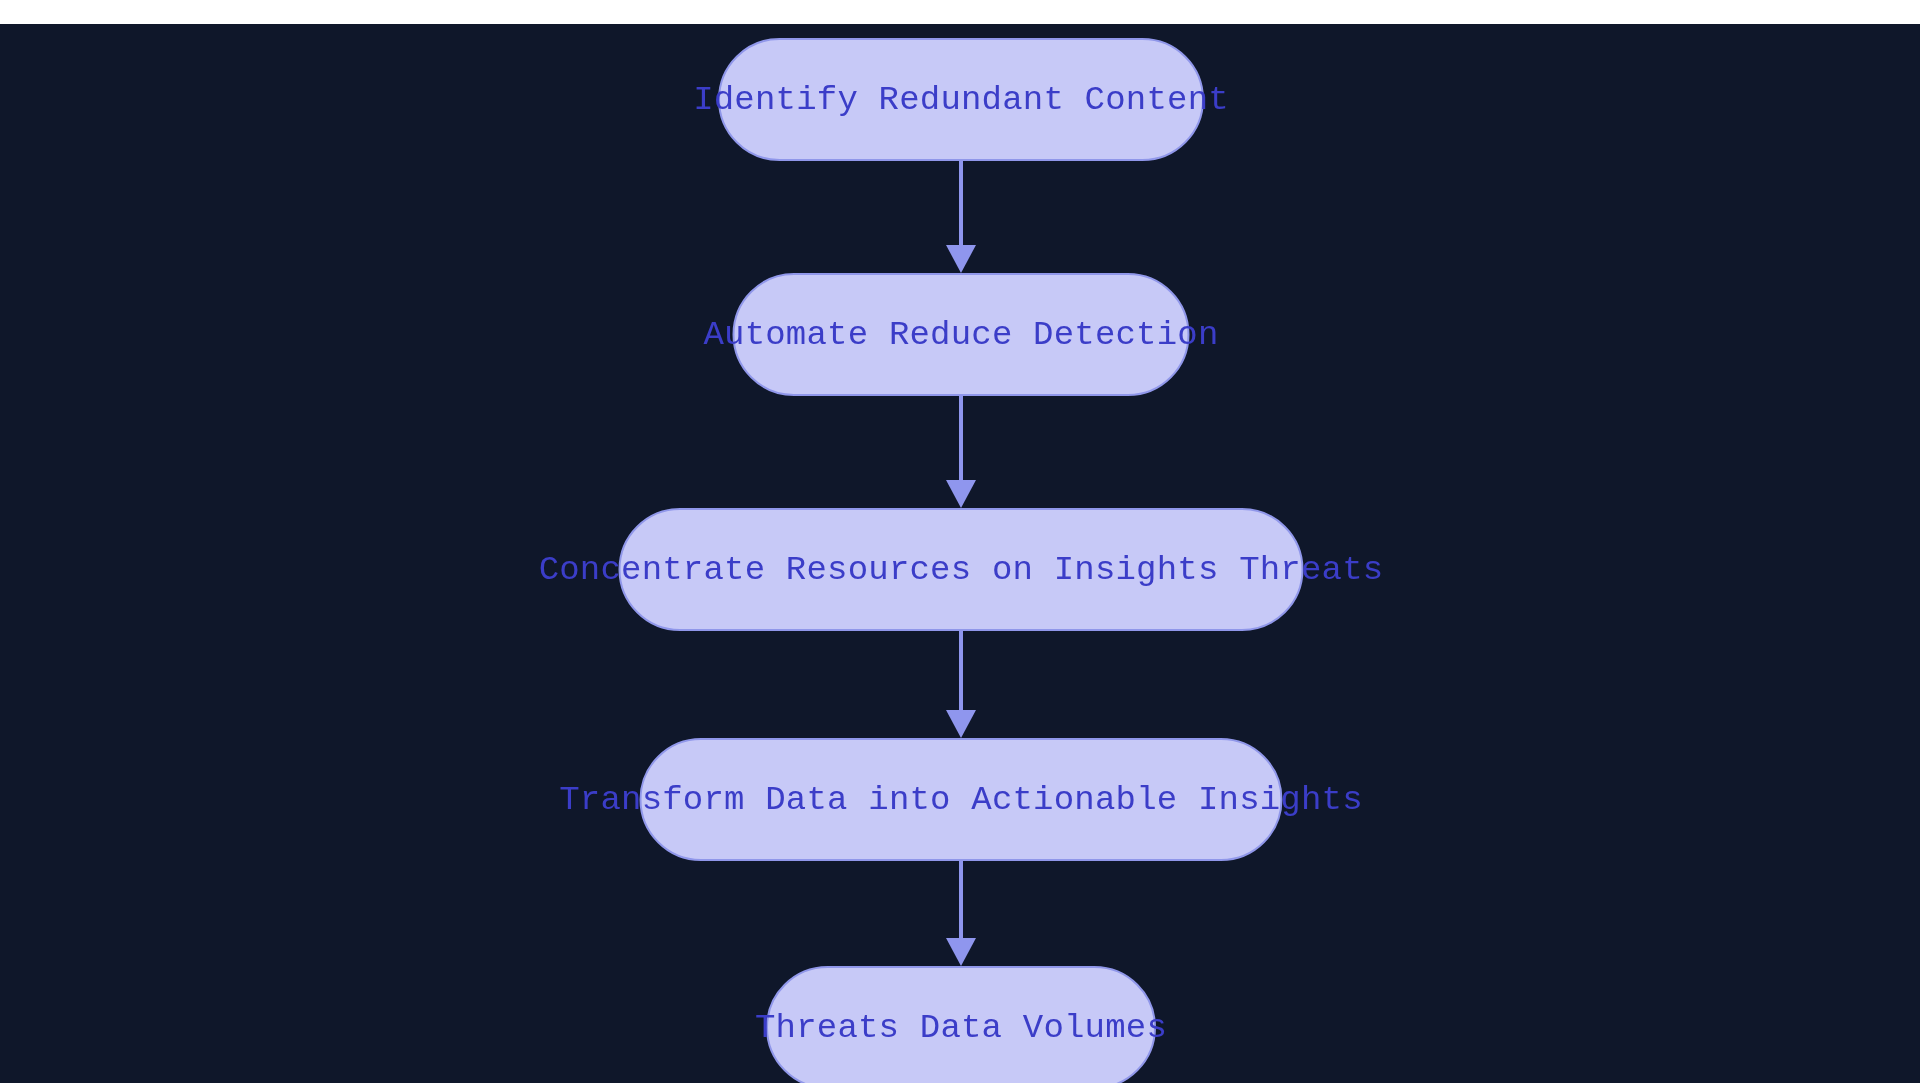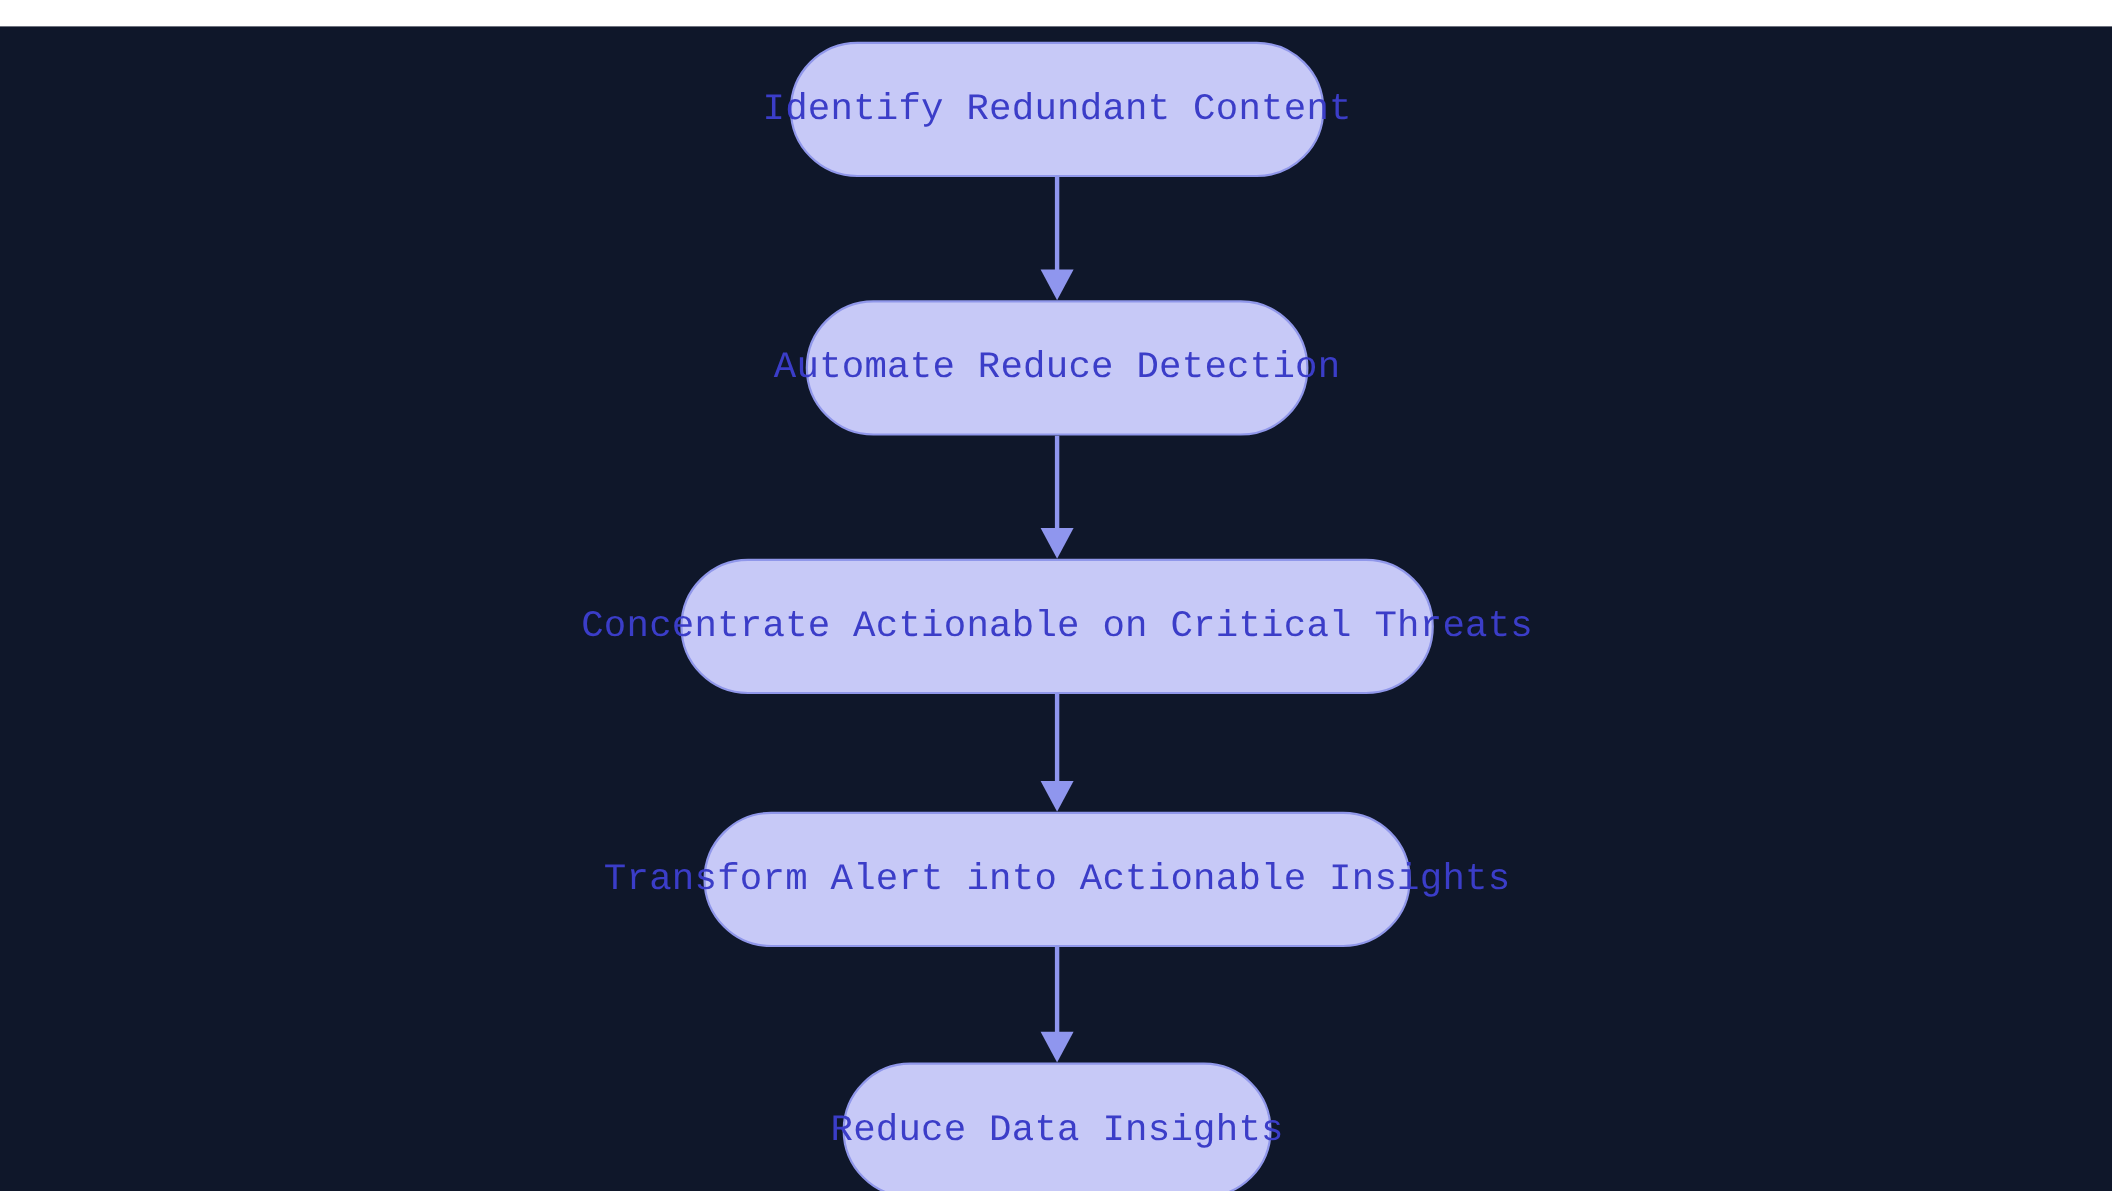--- a/index.html
+++ b/index.html
@@ -77,34 +77,34 @@
   <div class="node n1">
     <span>Automate Reduce Detection</span>
   </div>
 
   <svg class="arrow a1" viewBox="0 0 34 112" preserveAspectRatio="none">
     <line class="arrow-line" x1="17" y1="0" x2="17" y2="86"></line>
     <polygon class="arrow-head" points="2,84 32,84 17,112"></polygon>
   </svg>
 
   <div class="node n2">
-    <span>Concentrate Actionable on Critical Threats</span>
+    <span>Concentrate Resources on Insights Threats</span>
   </div>
 
   <svg class="arrow a2" viewBox="0 0 34 107" preserveAspectRatio="none">
     <line class="arrow-line" x1="17" y1="0" x2="17" y2="81"></line>
     <polygon class="arrow-head" points="2,79 32,79 17,107"></polygon>
   </svg>
 
   <div class="node n3">
-    <span>Transform Alert into Actionable Insights</span>
+    <span>Transform Data into Actionable Insights</span>
   </div>
 
   <svg class="arrow a3" viewBox="0 0 34 105" preserveAspectRatio="none">
     <line class="arrow-line" x1="17" y1="0" x2="17" y2="79"></line>
     <polygon class="arrow-head" points="2,77 32,77 17,105"></polygon>
   </svg>
 
   <div class="node n4">
-    <span>Reduce Data Insights</span>
+    <span>Threats Data Volumes</span>
   </div>
 
 </div>
 
 </body></html>

